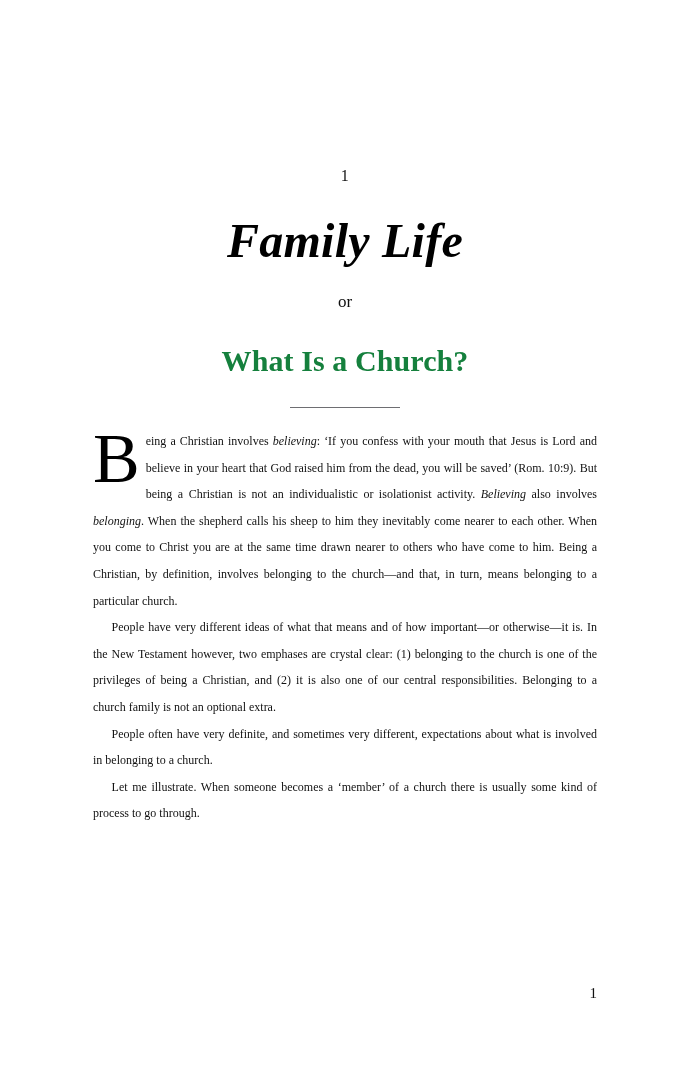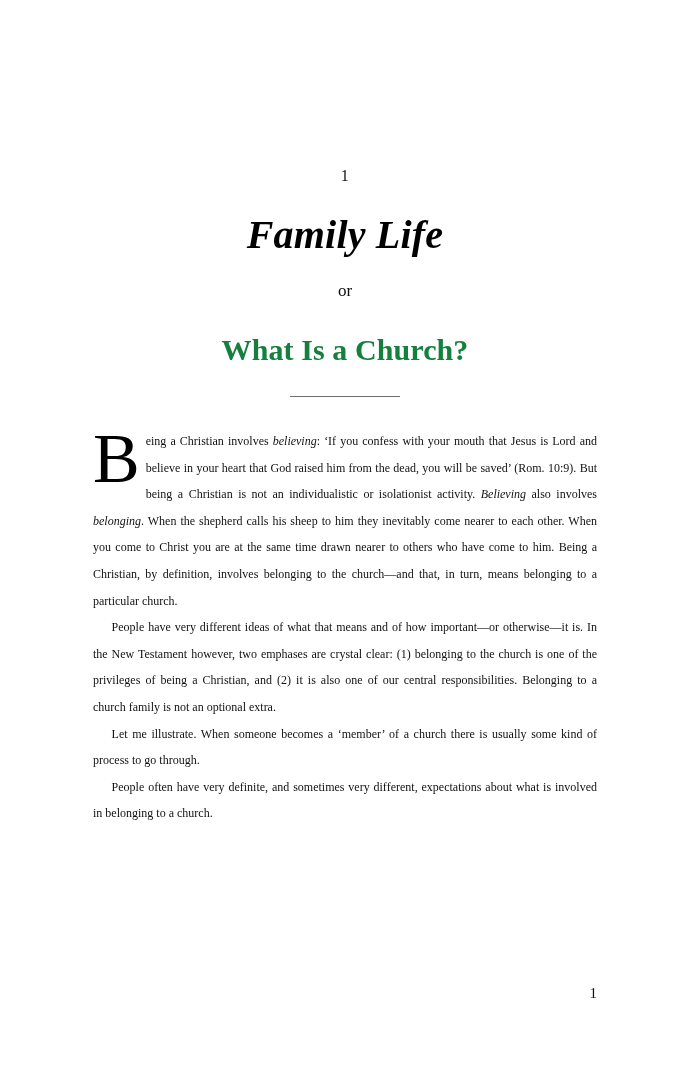--- a/index.html
+++ b/index.html
@@ -33,21 +33,21 @@
   .chapter-number {
     font-size: 16px;
     line-height: 1;
     letter-spacing: 0.02em;
     color: #111111;
     font-variant-numeric: oldstyle-nums;
     margin-bottom: 30px;
   }
 
   .chapter-title {
-    font-size: 40px;
+    font-size: 48px;
     font-style: italic;
     line-height: 1.05;
     color: #000000;
     letter-spacing: 0.005em;
     margin-bottom: 26px;
   }
 
   .chapter-or {
     font-size: 17px;
     line-height: 1;
@@ -136,19 +136,19 @@
     <div class="chapter-or">or</div>
 
     <h2 class="chapter-subtitle">What Is a Church?</h2>
 
     <hr class="title-rule">
   </div>
 
   <div class="body-text">
       <p class="first">Being a Christian involves <em>believing</em>: ‘If you confess with your mouth that Jesus is Lord and believe in your heart that God raised him from the dead, you will be saved’ (Rom. 10:9). But being a Christian is not an individualistic or isolationist activity. <em>Believing</em> also involves <em>belonging</em>. When the shepherd calls his sheep to him they inevitably come nearer to each other. When you come to Christ you are at the same time drawn nearer to others who have come to him. Being a Christian, by definition, involves belonging to the church—and that, in turn, means belonging to a particular church.</p>
       <p>People have very different ideas of what that means and of how important—or otherwise—it is. In the New Testament however, two emphases are crystal clear: (1) belonging to the church is one of the privileges of being a Christian, and (2) it is also one of our central responsibilities. Belonging to a church family is not an optional extra.</p>
+      <p>People often have very definite, and sometimes very different, expectations about what is involved in belonging to a church.</p>
       <p>Let me illustrate. When someone becomes a ‘member’ of a church there is usually some kind of process to go through.</p>
-      <p>People often have very definite, and sometimes very different, expectations about what is involved in belonging to a church.</p>
     </div>
 
   <div class="folio">1</div>
 
 </div>
 
 </body></html>

